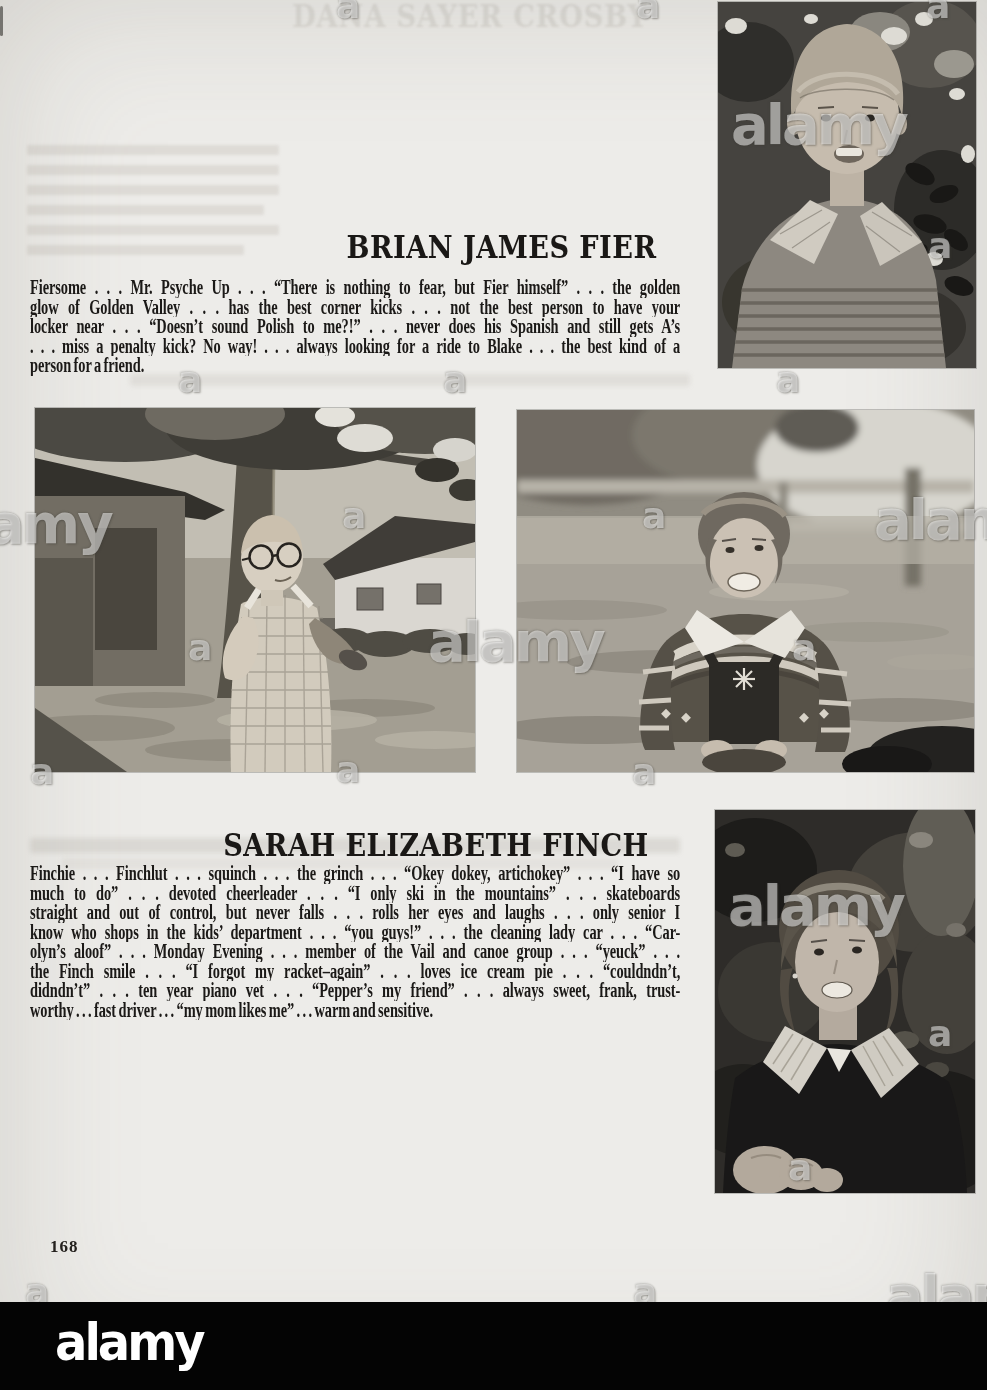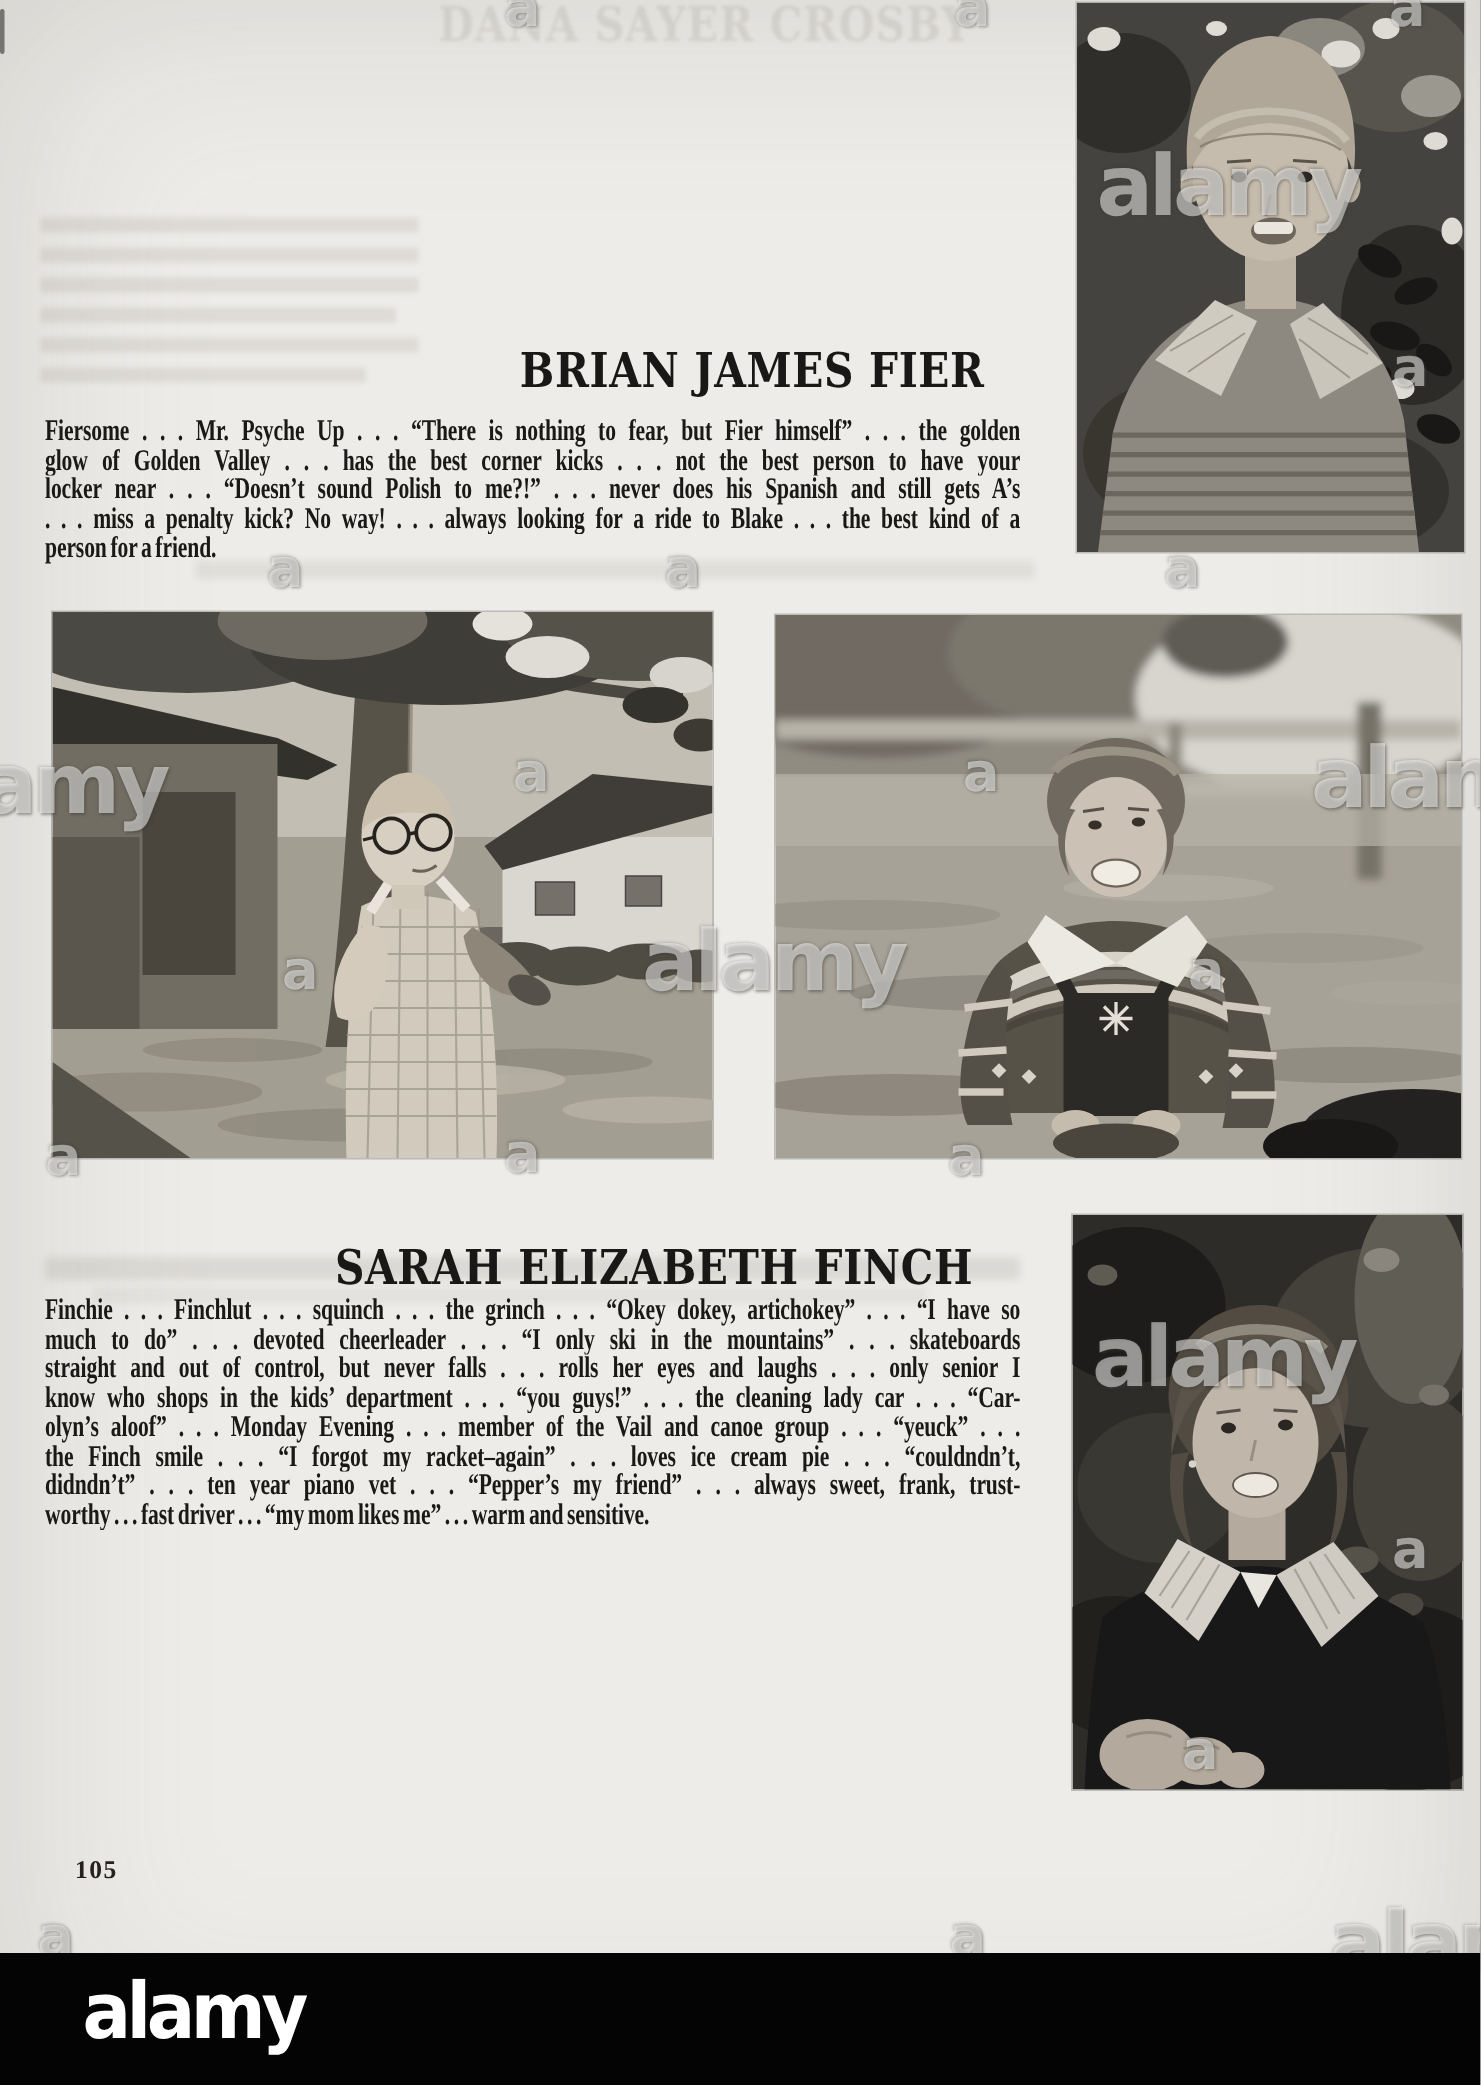--- a/index.html
+++ b/index.html
@@ -376,21 +376,21 @@
       <ellipse cx="50" cy="360" rx="32" ry="24"></ellipse>
       <ellipse cx="86" cy="364" rx="22" ry="16"></ellipse>
       <ellipse cx="112" cy="370" rx="16" ry="12"></ellipse>
     </g>
     <g stroke="#8f8578" stroke-width="2" opacity=".8">
       <path d="M36,348 C46,344 58,344 66,348" fill="none"></path>
       <path d="M74,356 C82,352 92,352 98,356" fill="none"></path>
     </g>
   </svg>
 
-  <div class="page-number">105</div>
+  <div class="page-number">168</div>
 
   <span class="wm wm-sm" style="left:336px;top:-12px">a</span>
   <span class="wm wm-sm" style="left:636px;top:-12px">a</span>
   <span class="wm wm-sm" style="left:926px;top:-12px">a</span>
   <span class="wm wm-lg" style="left:731px;top:97px">alamy</span>
   <span class="wm wm-sm" style="left:928px;top:228px">a</span>
   <span class="wm wm-sm" style="left:178px;top:362px">a</span>
   <span class="wm wm-sm" style="left:443px;top:362px">a</span>
   <span class="wm wm-sm" style="left:776px;top:362px">a</span>
   <span class="wm wm-lg" style="left:-64px;top:496px">alamy</span>

